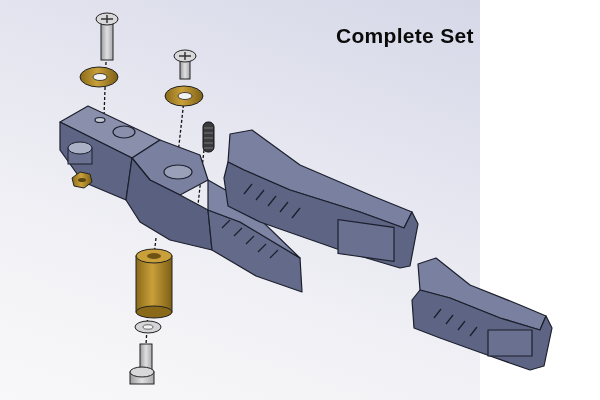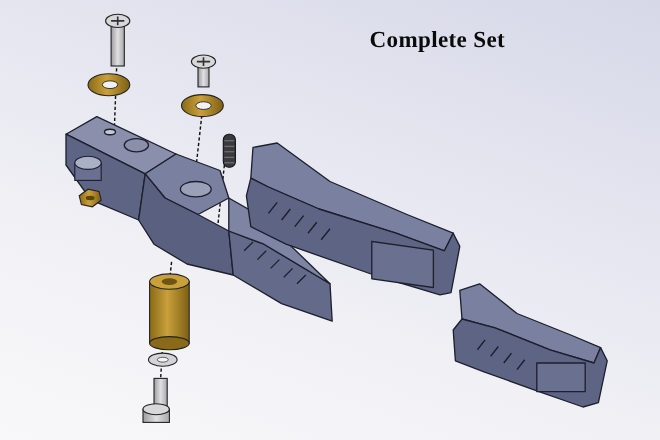--- a/index.html
+++ b/index.html
@@ -1,19 +1,19 @@
 <!DOCTYPE html>
 <html><head>
 <meta charset="utf-8">
 <style>
   html,body{margin:0;padding:0;}
   body{width:600px;height:400px;overflow:hidden;}
-  .stage{position:relative;width:600px;height:400px;
+  .stage{position:relative;width:480px;height:400px;
     background:linear-gradient(200deg,#d6d8e8 0%,#e4e5ef 35%,#f2f2f6 70%,#f8f8fa 100%);
-    font-family:Liberation Serif, serif;}
+    font-family:Liberation Sans, sans-serif;}
   .title{position:absolute;left:336px;top:24px;font-size:21px;font-weight:bold;color:#0a0a0a;letter-spacing:0.3px;}
   svg{position:absolute;left:0;top:0;}
 </style>
 </head>
 <body>
 
 <div class="stage">
   <svg width="600" height="400" viewBox="0 0 600 400">
     <defs>
       <linearGradient id="brass" x1="0" x2="1" y1="0" y2="0">

